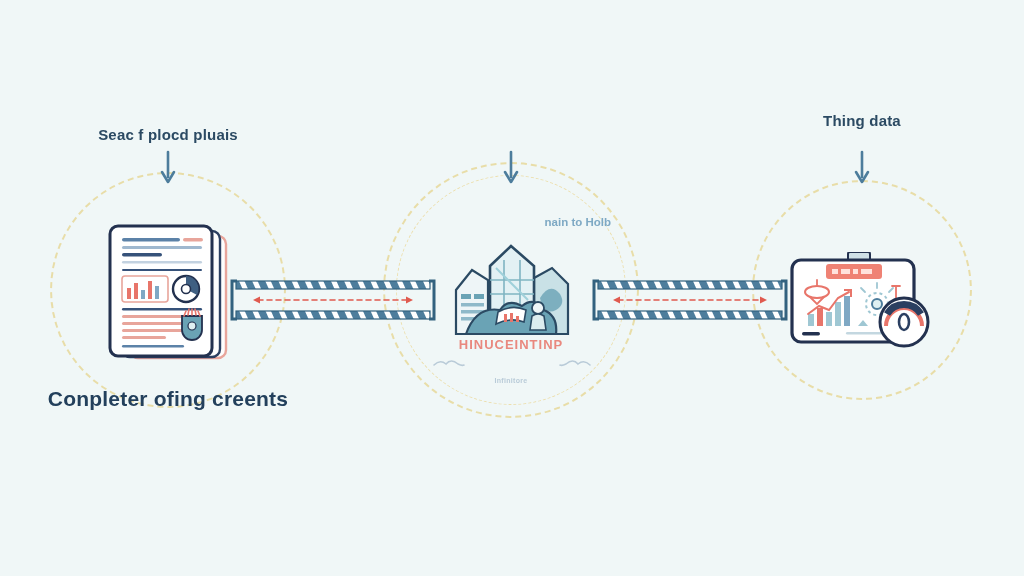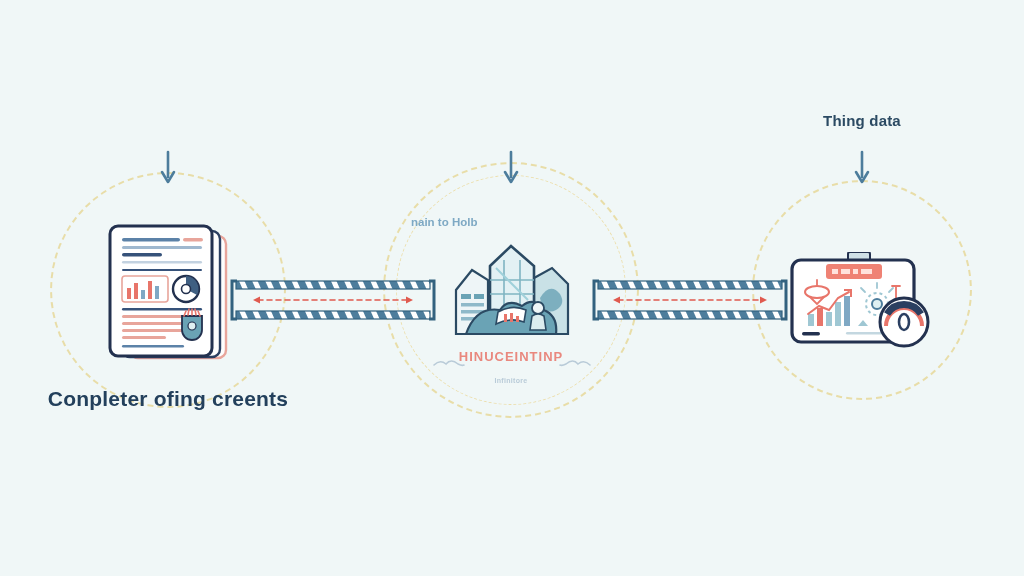--- a/index.html
+++ b/index.html
@@ -31,50 +31,50 @@
   .caption{
     position:absolute;text-align:center;
     color:#23405c;font-weight:bold;font-size:21px;
     white-space:nowrap;letter-spacing:.2px;
   }
 
   
   .connector{position:absolute;}
 
   .centerlabel{
-    position:absolute;text-align:left;white-space:nowrap;
+    position:absolute;text-align:right;white-space:nowrap;
     color:#7ea9c4;font-size:11.5px;font-weight:bold;
   }
   .centersub{
     position:absolute;text-align:center;white-space:nowrap;
     color:#8fb4c9;font-size:12px;font-weight:bold;
   }
   .centertiny{
     position:absolute;text-align:center;white-space:nowrap;
     color:#b9cbd8;font-size:7px;font-weight:bold;letter-spacing:.3px;
   }
   .centerred{
     position:absolute;text-align:center;white-space:nowrap;
     color:#e8756a;font-size:13px;font-weight:bold;letter-spacing:1px;
     opacity:.85;
-    margin-top:12px;
   }
 </style>
 </head>
 <body style="background: rgb(240, 247, 247);">
 
 <div id="stage">
 
   <div class="halo outer" style="left:50px;top:172px;width:236px;height:236px;"></div>
 
   <div class="halo outer" style="left:383px;top:162px;width:256px;height:256px;"></div>
   <div class="halo inner" style="left:396px;top:175px;width:230px;height:230px;"></div>
 
   <div class="halo outer" style="left:752px;top:180px;width:220px;height:220px;"></div>
 
+  <div class="toplabel" style="left:28px;top:126px;width:280px;">Seac f plocd pluais</div>
   <svg class="arrowdown" style="left:158px;top:150px;" viewBox="0 0 20 36">
     <path d="M10 2 L10 27" stroke="#4d7d9c" stroke-width="2.6" stroke-linecap="round" fill="none"></path>
     <path d="M4 22 L10 32 L16 22" stroke="#4d7d9c" stroke-width="2.6" fill="none" stroke-linecap="round" stroke-linejoin="round"></path>
   </svg>
 
   <svg class="arrowdown" style="left:501px;top:150px;" viewBox="0 0 20 36">
     <path d="M10 2 L10 27" stroke="#4d7d9c" stroke-width="2.6" stroke-linecap="round" fill="none"></path>
     <path d="M4 22 L10 32 L16 22" stroke="#4d7d9c" stroke-width="2.6" fill="none" stroke-linecap="round" stroke-linejoin="round"></path>
   </svg>
 

